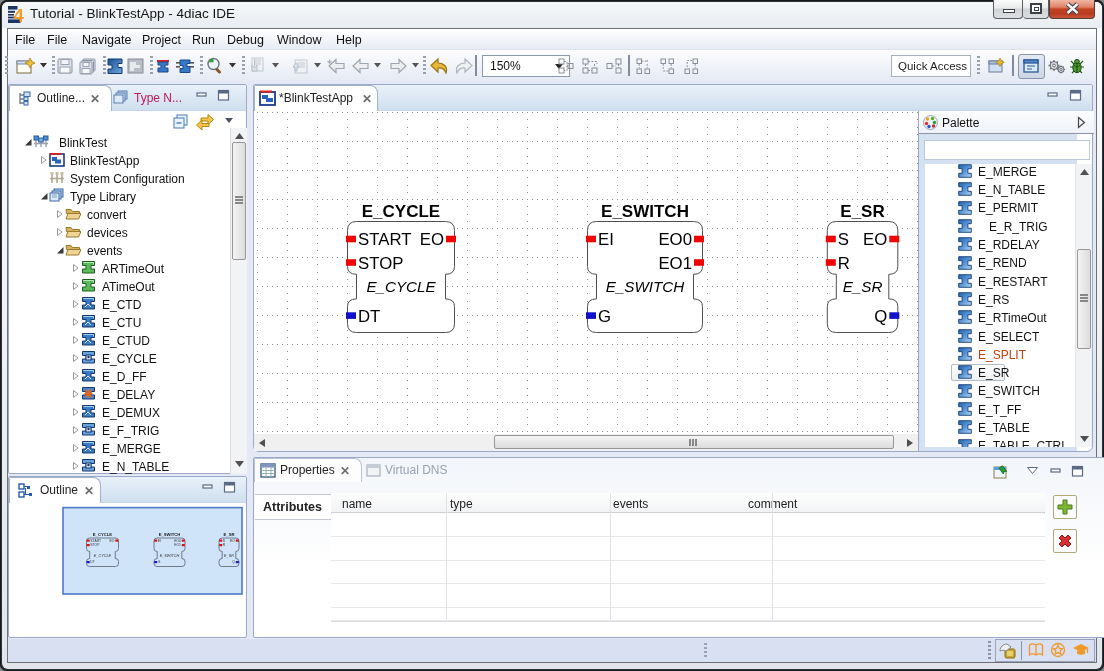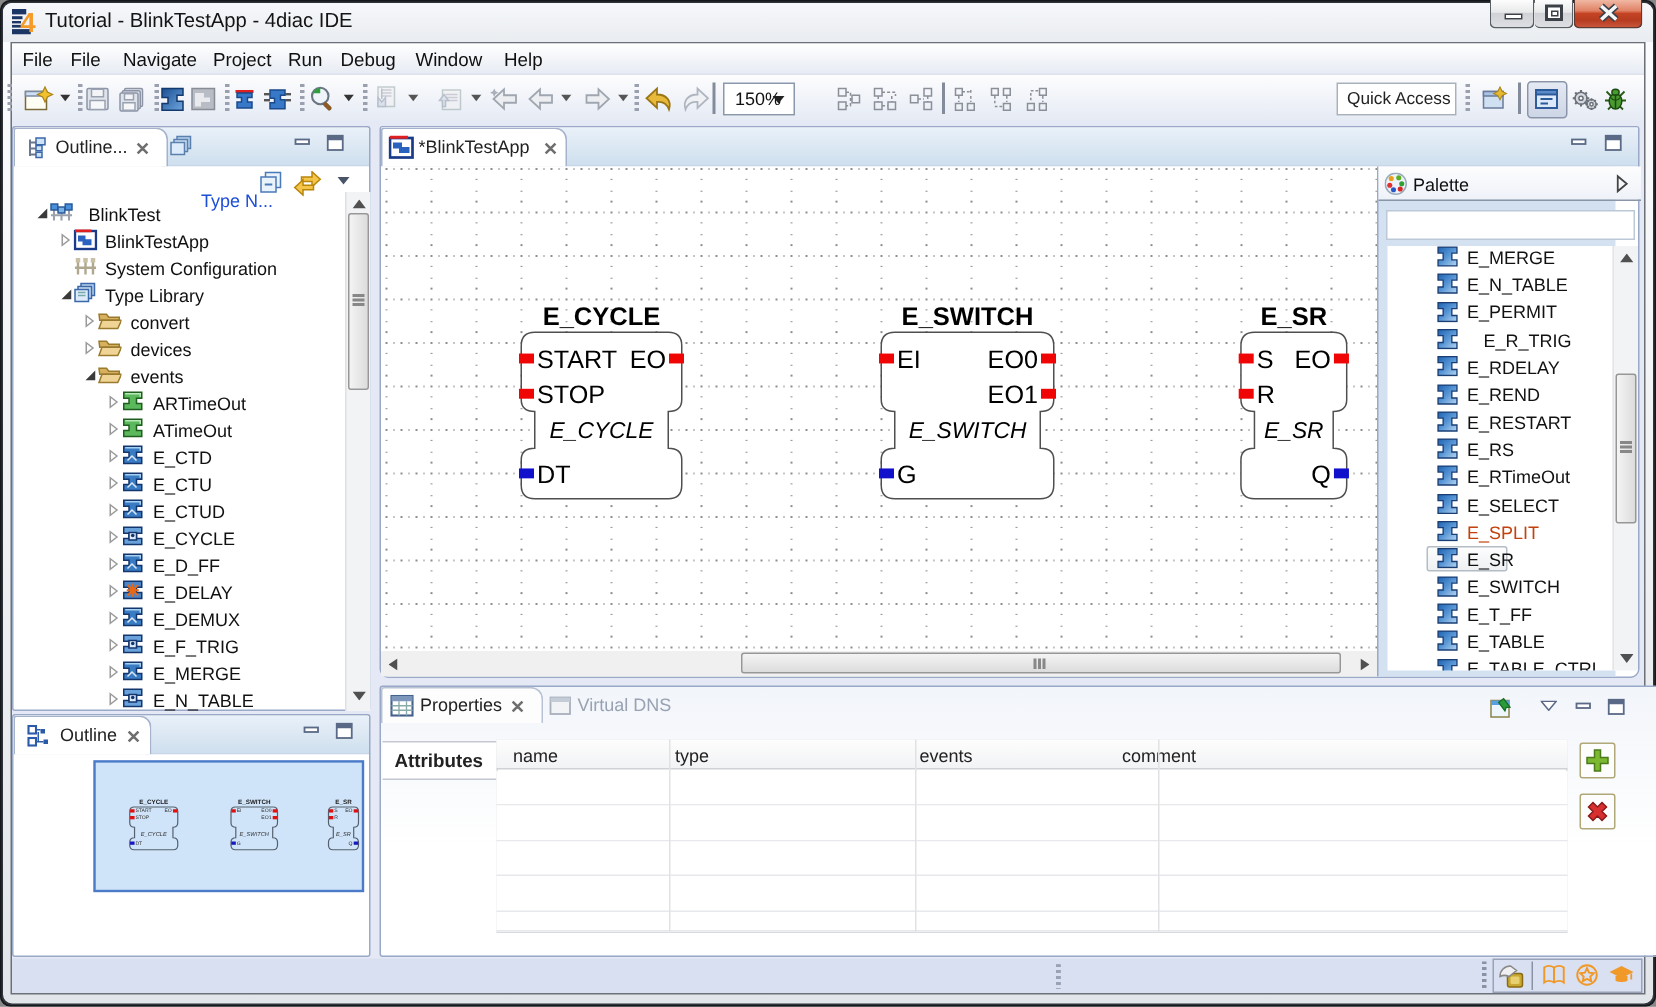--- a/index.html
+++ b/index.html
@@ -28,21 +28,21 @@
   background-image:repeating-linear-gradient(180deg,#9aa0ae 0 2px,transparent 2px 4px); }
 .tsep { position:absolute; width:1.5px; height:21px; top:5px; background:#848c9c; }
 .combo { position:absolute; background:#fff; border:1px solid #8a98ac; font-size:12px; color:#111; }
 
 .view { position:absolute; background:#fff; border:1px solid #9aa9c7; border-radius:2px; }
 .vtabstrip { position:absolute; left:0; top:0; right:0; height:26px;
   background:linear-gradient(180deg,#e9f1f9,#cfdfee); border-bottom:1px solid #c6d5e7; }
 .atab { position:absolute; top:0; height:26px; background:#fff; border:1px solid #a5b2cc; border-bottom:none;
   border-radius:3px 8px 0 0; }
 .tabtxt { position:absolute; top:6px; font-size:12px; color:#222; white-space:nowrap; }
-.tabtxt.inactive { color:#1d4ed8;margin-top:36px; }
+.tabtxt.inactive { color:#be185d; }
 .closex { position:absolute; top:6.5px; font-size:12px; color:#6e6e6e; font-weight:bold; }
 .treerow { position:absolute; height:18px; font-size:12px; color:#111; white-space:nowrap; }
 </style>
 </head>
 <body>
 <div id="root">
   <div id="winborder"></div>
   <div id="glass"></div>
   <div id="titlebar"></div>
   <div id="titletext">Tutorial - BlinkTestApp - 4diac IDE</div>
@@ -181,21 +181,21 @@
   <svg class="abs" style="left:412px;top:63px" width="8" height="5">
       <path d="M0 0 h7 l-3.5 4.5 Z" fill="#555"></path>
     </svg>
   <svg class="abs" style="left:430px;top:57px" width="19" height="18" viewBox="0 0 19 18">
     <path d="M3 16 c-2-6 2-10 8-10 v-4 l7 6.5 -7 6.5 v-4 c-4-0.5-6.5 1-8 5 Z" fill="#e8b83a" stroke="#9a7616" stroke-width="1.2" transform="scale(-1,1) translate(-19,0)"></path>
   </svg>
   <svg class="abs" style="left:454px;top:57px" width="19" height="18" viewBox="0 0 19 18">
     <path d="M3 16 c-2-6 2-10 8-10 v-4 l7 6.5 -7 6.5 v-4 c-4-0.5-6.5 1-8 5 Z" fill="#f0f1f4" stroke="#b0b6c0" stroke-width="1.2"></path>
   </svg>
   <div class="tsep" style="left:475px;top:55px"></div>
-  <div class="combo" style="left:482px;top:55px;width:48px;height:22px">
+  <div class="combo" style="left:482px;top:55px;width:88px;height:22px">
     <span style="position:absolute;left:7px;top:3px">150%</span>
     <svg style="position:absolute;right:5px;top:8px" width="9" height="6">
         <path d="M0 0 h8 l-4 5 Z" fill="#222"></path>
       </svg>
   </div>
   <svg class="abs" style="left:558px;top:58px" width="17" height="17" viewBox="0 0 17 17" stroke="#8a8f98" fill="none">
     <rect x="1" y="1" width="5" height="5"></rect>
       <rect x="1" y="10" width="5" height="5"></rect>
       <rect x="10" y="5.5" width="5" height="5"></rect>
     <path d="M6 3.5 h3 v9 h-3 M9 8 h1" stroke-dasharray="2 1.4"></path>

